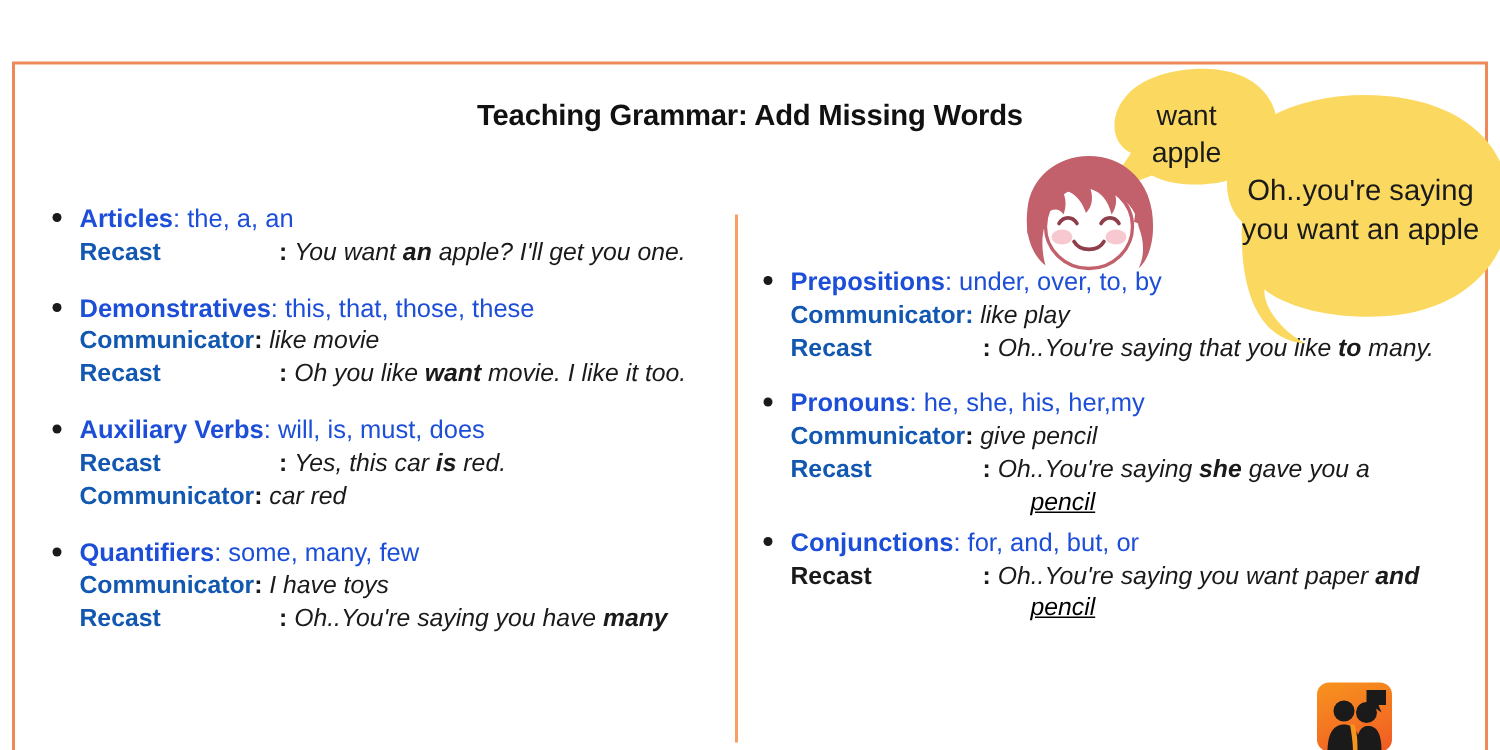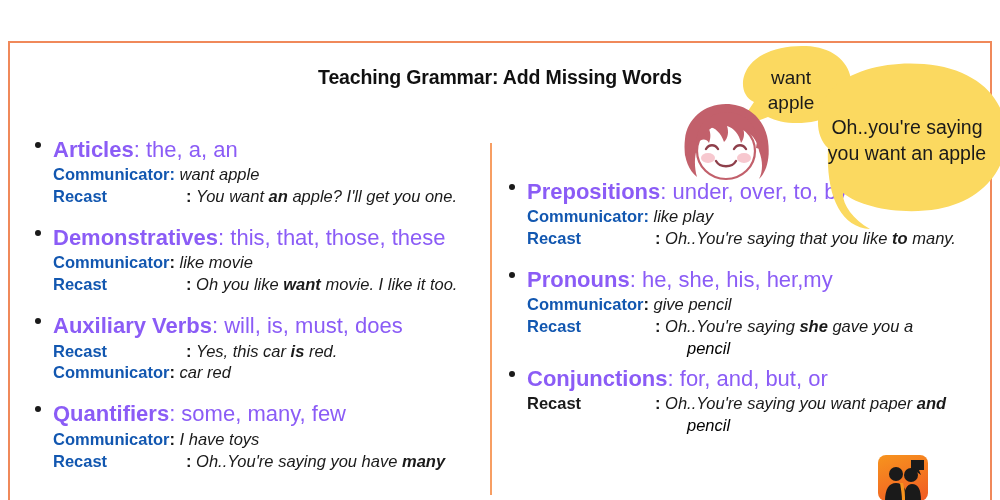--- a/index.html
+++ b/index.html
@@ -65,23 +65,23 @@
   .bullet {
     position: absolute;
     left: 9px;
     top: 7px;
     width: 6px;
     height: 6px;
     border-radius: 50%;
     background: #1a1a1a;
   }
   .cat-line {
-    font-size: 22px;
+    font-size: 17px;
     line-height: 1.33;
-    color: #8b5cf6;
+    color: #1d4ed8;
     white-space: nowrap;
   }
   .cat-name { font-weight: bold; }
   .cat-examples { font-weight: normal; }
 
   .kv {
     display: block;
     font-size: 16.5px;
     line-height: 1.33;
     color: #1a1a1a;
@@ -105,21 +105,21 @@
   .lbl-comm { width: auto; }
   .lbl-recast { width: 133px; }
   .lbl-recast-r { width: 128px; }
   .cont-line {
     display: block;
     font-style: italic;
     font-size: 16.5px;
     line-height: 1.33;
   }
   .indent-l { padding-left: 168px; }
-  .indent-r { padding-left: 160px; }
+  .indent-r { padding-left: 160px; text-decoration: underline; }
 
   
   .kid {
     position: absolute;
     left: 679px;
     top: 66px;
     width: 94px;
     height: 88px;
   }
   .bubble-svg {
@@ -172,21 +172,20 @@
 
   <div class="slide-title">Teaching Grammar: Add Missing Words</div>
 
   <div class="divider"></div>
 
   <div class="col col-left">
 
     <div class="item">
       <span class="bullet"></span>
       <div class="cat-line"><span class="cat-name">Articles</span><span class="cat-examples">: the, a, an</span></div>
-      <span class="kv"><span class="kv-label lbl-comm">Communicator</span><span class="kv-sep blue">:</span>&nbsp;<span class="kv-value">want apple</span></span>
       <span class="kv"><span class="kv-label lbl-recast">Recast</span><span class="kv-sep black">:</span>&nbsp;<span class="kv-value"><span>You want </span><b>an</b><span> apple? I'll get you one.</span></span></span>
     </div>
 
     <div class="item">
       <span class="bullet"></span>
       <div class="cat-line"><span class="cat-name">Demonstratives</span><span class="cat-examples">: this, that, those, these</span></div>
       <span class="kv"><span class="kv-label lbl-comm">Communicator</span><span class="kv-sep black">:</span>&nbsp;<span class="kv-value">like movie</span></span>
       <span class="kv"><span class="kv-label lbl-recast">Recast</span><span class="kv-sep black">:</span>&nbsp;<span class="kv-value"><span>Oh you like </span><b>want</b><span> movie. I like it too.</span></span></span>
     </div>
 

